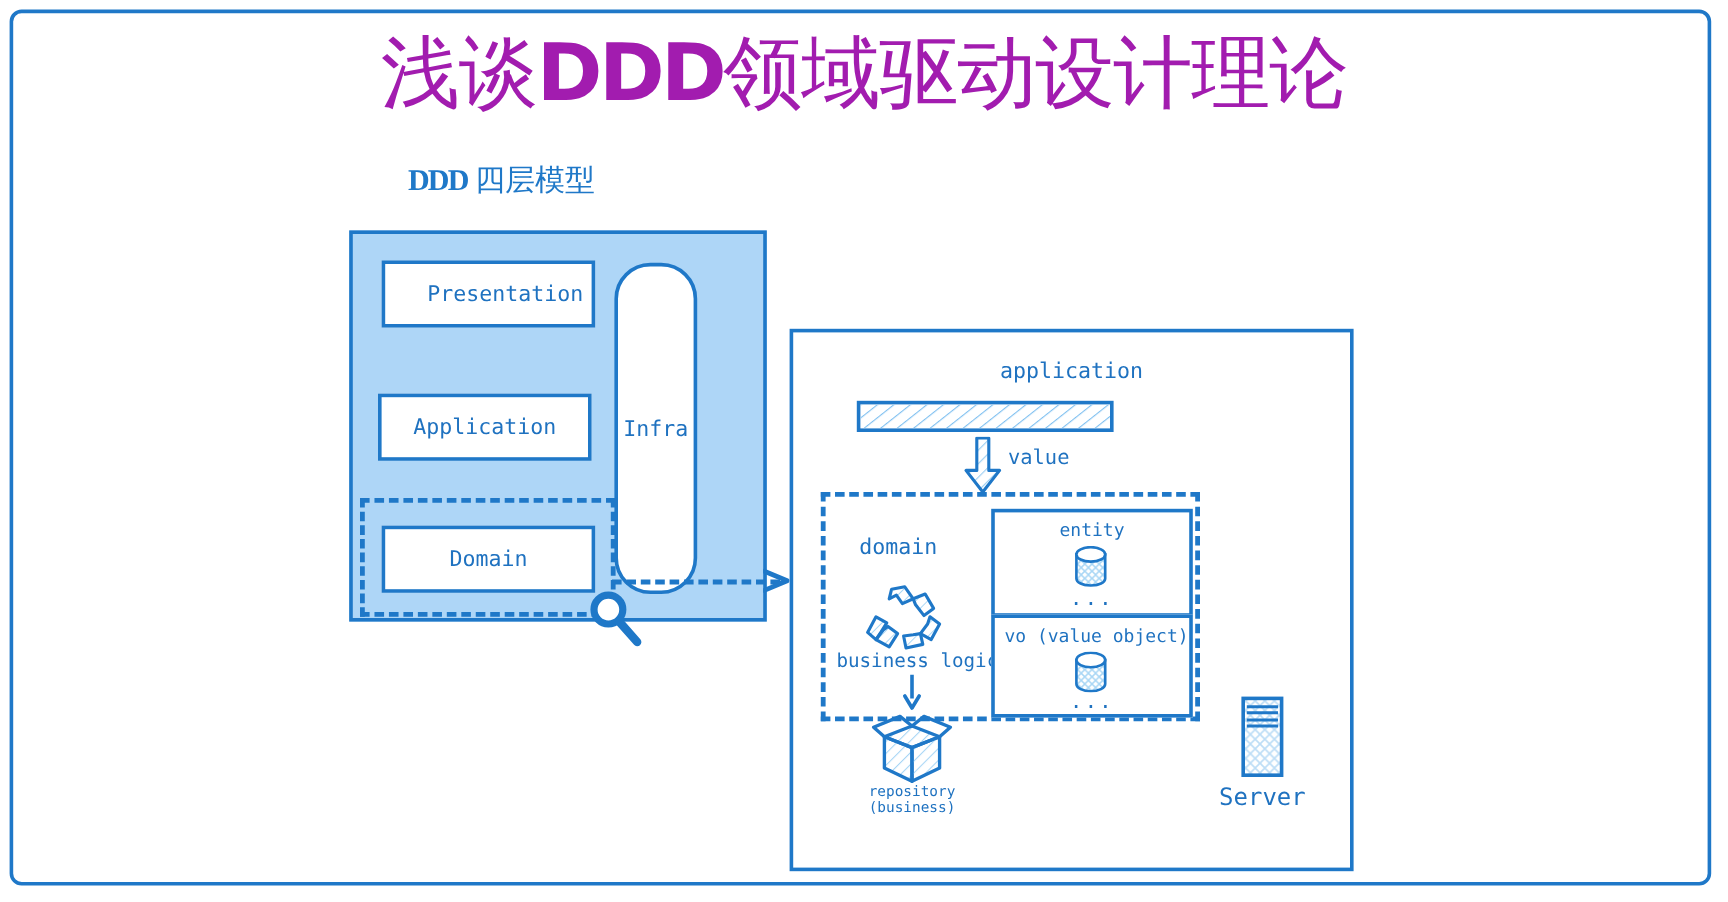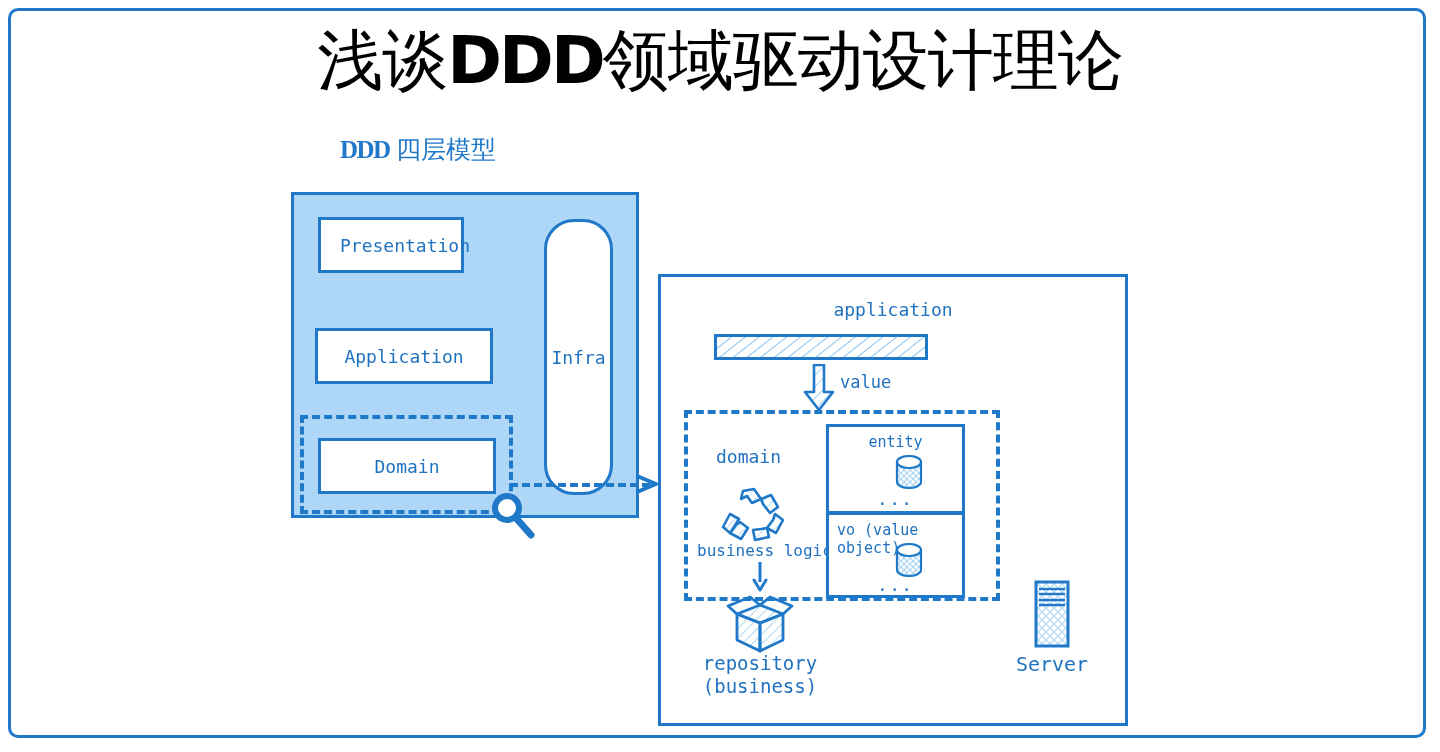--- a/index.html
+++ b/index.html
@@ -20,21 +20,21 @@
     box-sizing:border-box;
     pointer-events:none;
   }
 
   
   .title{
     position:absolute;left:0;top:28px;width:1440px;
     text-align:center;
     font-size:66px;
     line-height:1.0;
-    color:#000000;
+    color:#a21caf;
     font-family:"DejaVu Sans", sans-serif;
     white-space:nowrap;
     letter-spacing:-1px;
   }
   .title .ddd{font-weight:bold;letter-spacing:-3px;}
   .subtitle{
     position:absolute;left:340px;top:133px;
     font-size:25px;color:#1f78c8;
     font-family:Liberation Serif, serif;
     white-space:nowrap;
@@ -56,25 +56,25 @@
     box-sizing:border-box;
   }
   .layer-box{
     position:absolute;
     background:#ffffff;
     border:3px solid #1f78c8;
     box-sizing:border-box;
     display:flex;align-items:center;justify-content:center;
     font-size:18px;
   }
-  .layer-presentation{left:318px;top:217px;width:146px;height:56px;padding-left:28px;}
+  .layer-presentation{left:318px;top:217px;width:178px;height:56px;padding-left:28px;}
   .layer-application{left:315px;top:328px;width:178px;height:56px;}
   .layer-domain{left:318px;top:438px;width:178px;height:56px;}
   .layer-infra{
-    left:544px;top:219px;width:69px;height:276px;border-radius:30px;
+    left:512px;top:219px;width:69px;height:276px;border-radius:30px;
   }
 
   
   .domain-dash-left{
     position:absolute;left:300px;top:415px;
     width:213px;height:99px;
     border:4px dashed #1f78c8;
     box-sizing:border-box;
     background:transparent;
   }
@@ -122,30 +122,30 @@
     border:4px dashed #1f78c8;
     box-sizing:border-box;
   }
   .domain-label{position:absolute;left:716px;top:446px;font-size:18px;}
   .recycle-icon{position:absolute;left:717px;top:487px;width:74px;height:62px;}
   .biz-label{position:absolute;left:697px;top:541px;font-size:16px;white-space:nowrap;}
   .biz-arrow{position:absolute;left:752px;top:562px;width:16px;height:30px;}
   .repo-icon{position:absolute;left:724px;top:592px;width:72px;height:64px;}
   .repo-label{
     position:absolute;left:672px;top:652px;width:176px;
-    text-align:center;font-size:19px;line-height:1.2;
+    text-align:center;font-size:12px;line-height:1.2;
   }
 
   
   .ent-stack{
     position:absolute;left:826px;top:424px;
     width:160px;height:172px;
   }
   .ent-cell{
-    position:absolute;left:0;width:139px;
+    position:absolute;left:0;width:168px;
     background:#ffffff;
     border:3px solid #1f78c8;
     box-sizing:border-box;
   }
   .ent-cell.a{top:0;height:90px;}
   .ent-cell.b{top:88px;height:86px;padding-left:44px;}
   .ent-title{position:absolute;left:0;width:100%;text-align:center;font-size:15px;}
   .ent-dots{position:absolute;left:0;width:100%;text-align:center;font-size:17px;letter-spacing:2px;}
   .cyl{position:absolute;width:28px;height:34px;}
 

